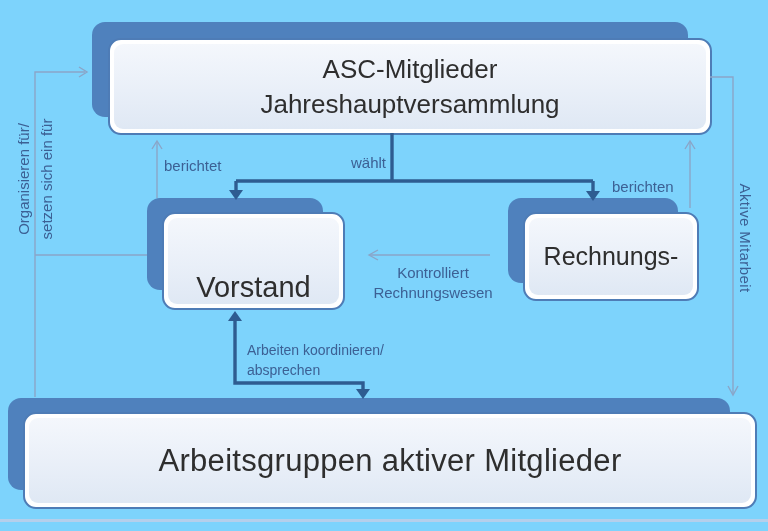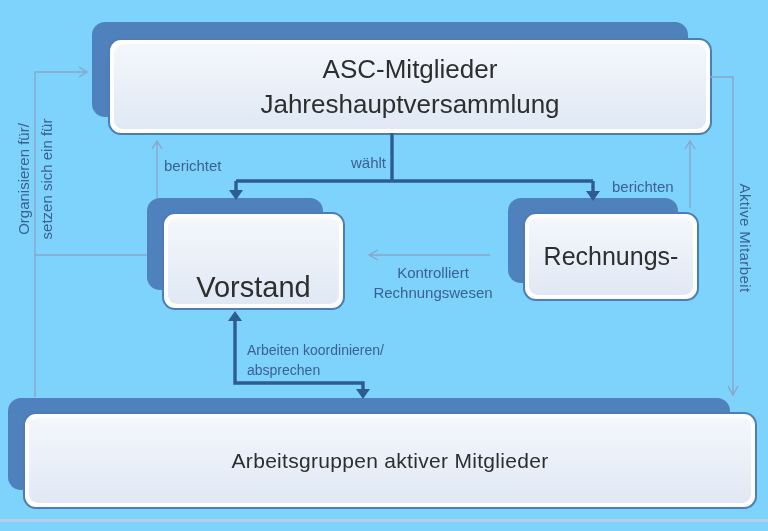--- a/index.html
+++ b/index.html
@@ -17,21 +17,21 @@
   }
   .node-fill{
     position:absolute;inset:4px;border-radius:9px;
     background:linear-gradient(180deg,#f4f7fc 0%,#e9eff8 55%,#dfe8f4 100%);
     display:flex;flex-direction:column;align-items:center;justify-content:center;
     color:#2e2e2e;text-align:center;
   }
   .t-assembly .node-fill{font-size:26px;line-height:1.32;}
   .t-vorstand .node-fill{font-size:29px;justify-content:flex-end;}
   .t-pruefer  .node-fill{font-size:25px;line-height:1.32;}
-  .t-arbeits  .node-fill{font-size:21px;letter-spacing:.3px;}
+  .t-arbeits  .node-fill{font-size:31px;letter-spacing:.3px;}
   
   svg.wires{position:absolute;left:0;top:0;z-index:3;pointer-events:none;}
   
   .edge-label{
     position:absolute;z-index:4;color:#3c6094;font-size:15px;line-height:1.3;white-space:nowrap;
   }
   .edge-label.small{font-size:14px;}
   .edge-label.center{text-align:center;}
   .edge-label.right{text-align:right;}
   .edge-label.rot-ccw{transform:translate(-50%,-50%) rotate(-90deg);text-align:center;line-height:1.5;}

